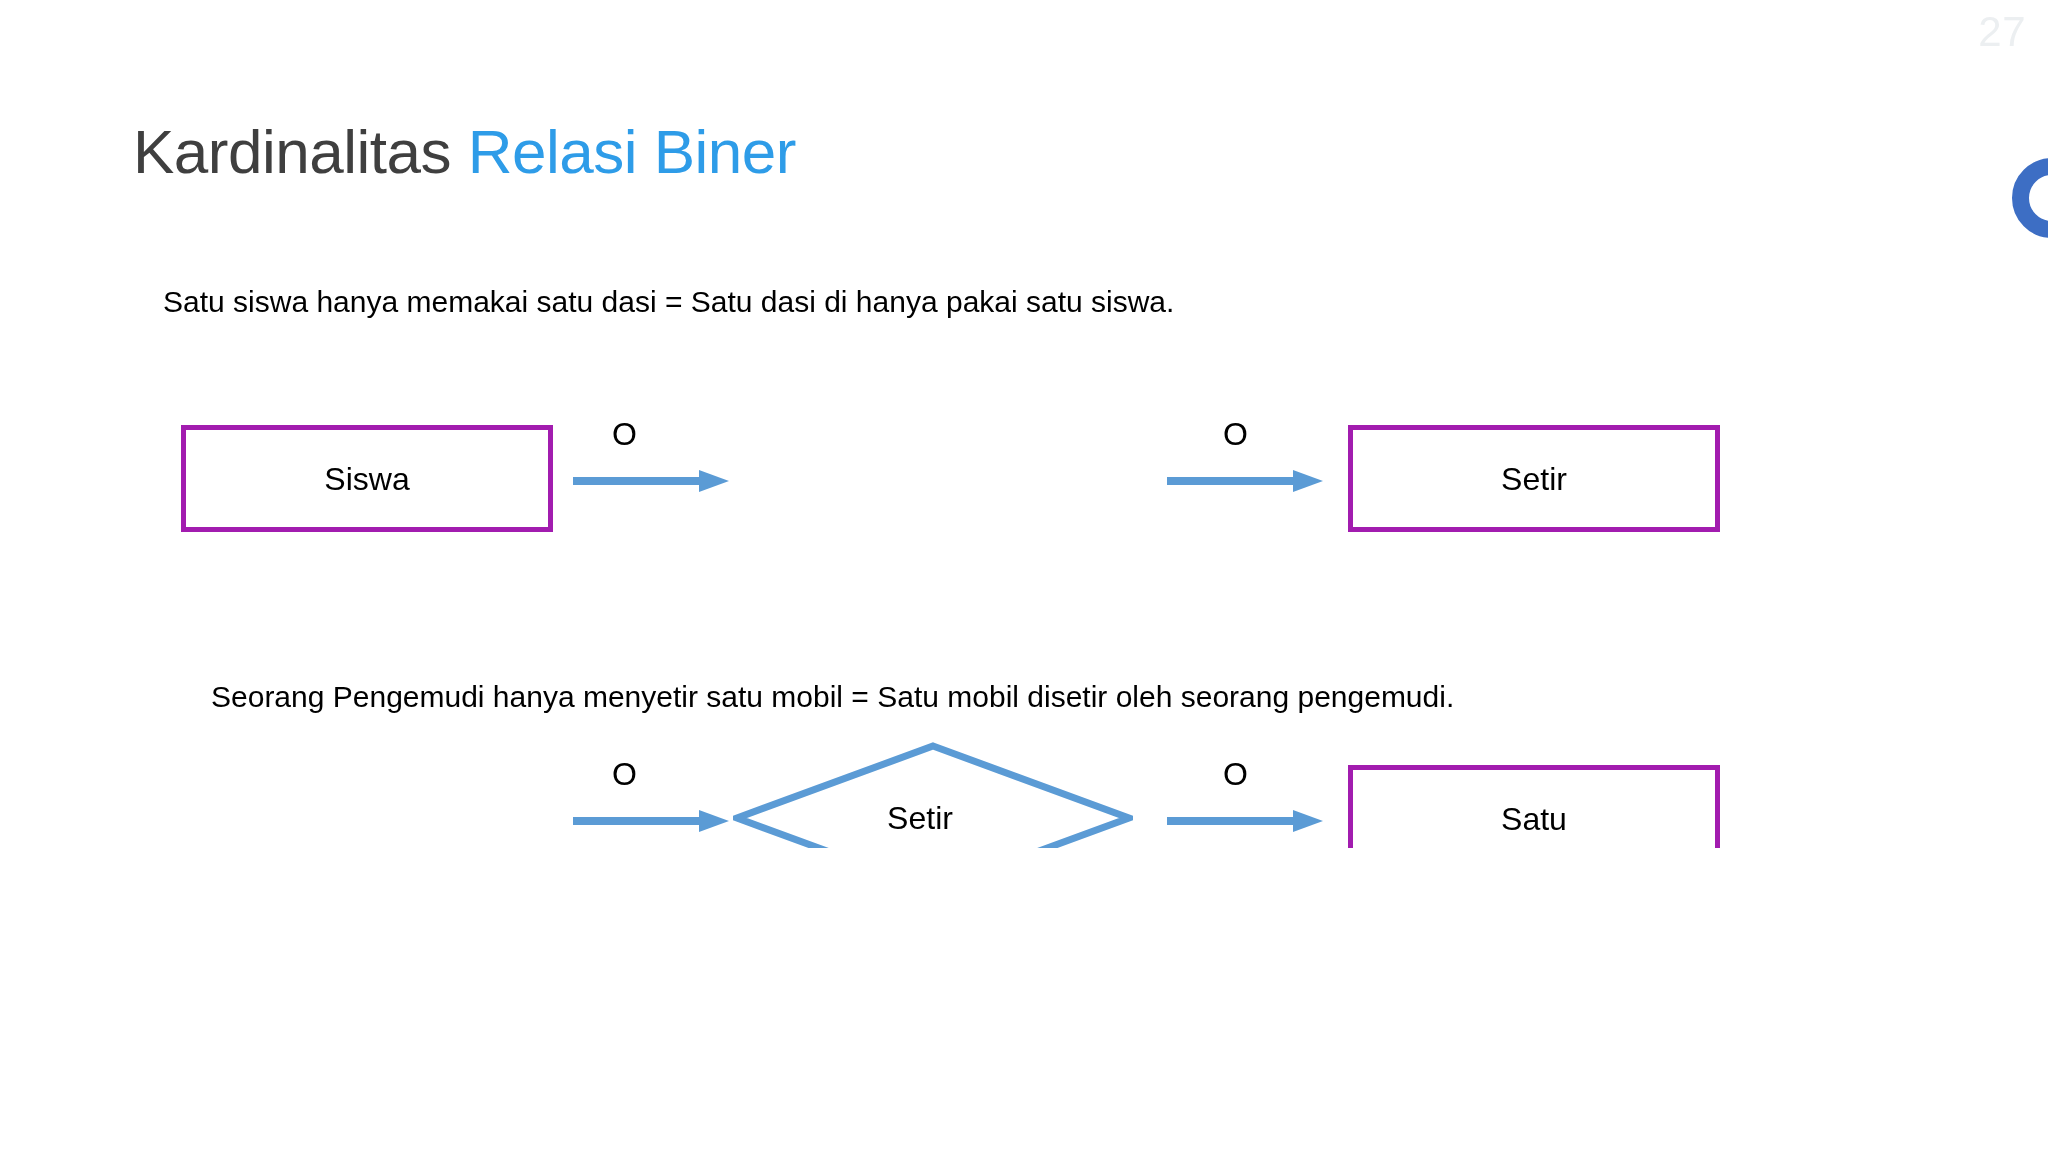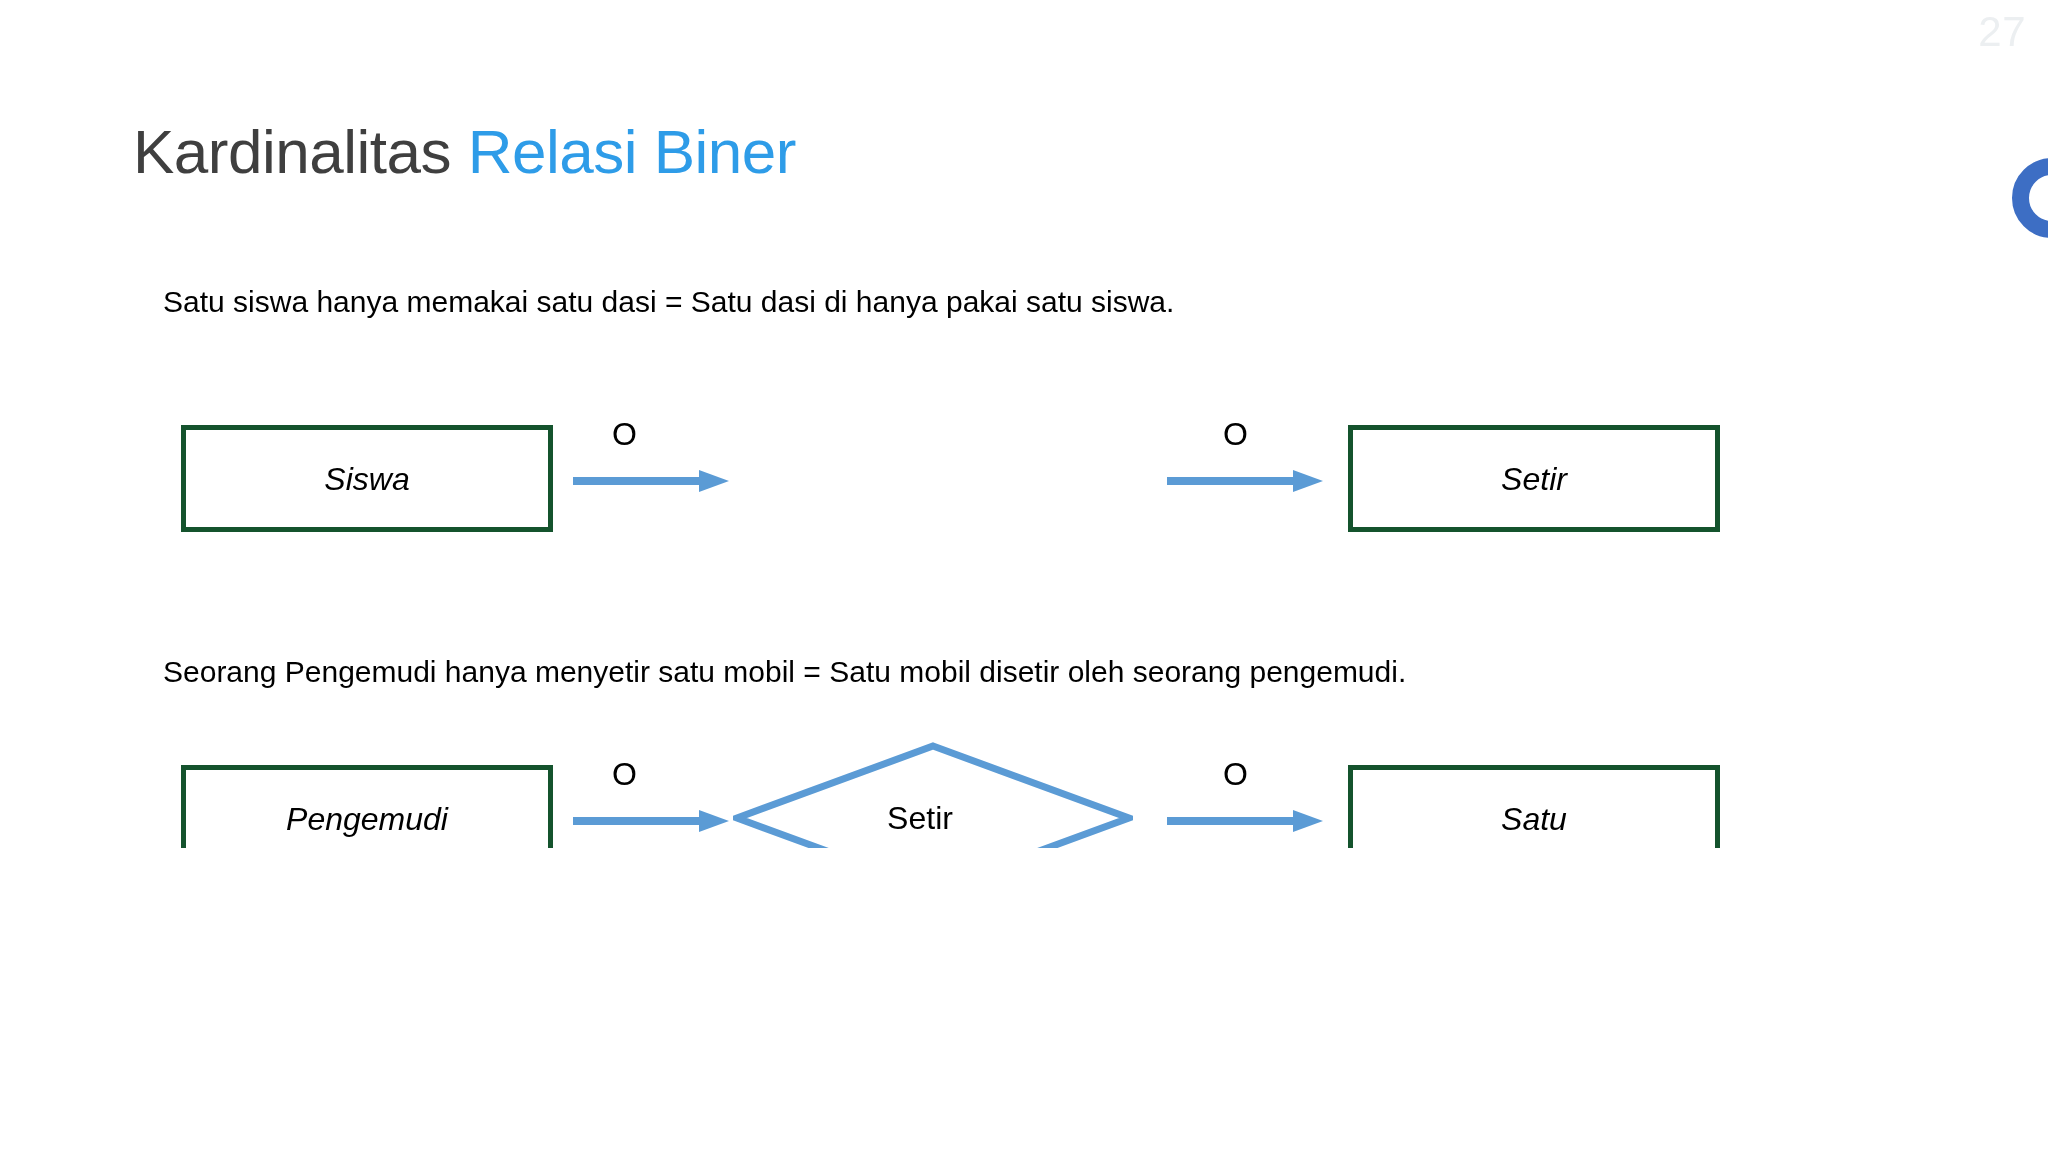--- a/index.html
+++ b/index.html
@@ -87,41 +87,40 @@
 
   
   .statement {
     position: absolute;
     left: 163px;
     font-size: 30px;
     color: #000000;
     white-space: nowrap;
   }
   .statement-1 { top: 285px; }
-  .statement-2 { top: 655px; }
+  .statement-2 { top: 680px; margin-left: 48px; }
 
   
   .er-row {
     position: absolute;
     left: 0;
     width: 2048px;
     height: 180px;
   }
   .er-row-1 { top: 400px; }
   .er-row-2 { top: 740px; }
 
   .entity-box {
     position: absolute;
     box-sizing: border-box;
-    border: 5px solid #14532d;
+    border: 5px solid #a21caf;
     background: #ffffff;
     display: flex;
     align-items: center;
     justify-content: center;
-    font-style: italic;
   }
   .entity-label {
     font-size: 32px;
     color: #000000;
     line-height: 1;
   }
   .entity-left {
     left: 181px;
     top: 25px;
     width: 372px;
@@ -220,23 +219,20 @@
 
     <div class="entity-box entity-right">
       <span class="entity-label">Setir</span>
     </div>
   </div>
 
   <div class="statement statement-2">Seorang Pengemudi hanya menyetir satu mobil = Satu mobil disetir oleh seorang pengemudi.</div>
 
   <div class="er-row er-row-2">
 
-    <div class="entity-box entity-left">
-      <span class="entity-label">Pengemudi</span>
-    </div>
 
     <div class="card-label card-left">O</div>
 
     <svg class="arrow arrow-left" viewBox="0 0 156 22">
       <rect x="0" y="7" width="130" height="8" fill="#5b9bd5"></rect>
       <polygon points="126,0 156,11 126,22" fill="#5b9bd5"></polygon>
     </svg>
 
     <div class="diamond-wrap">
       <svg width="400" height="152" viewBox="0 0 400 152">

